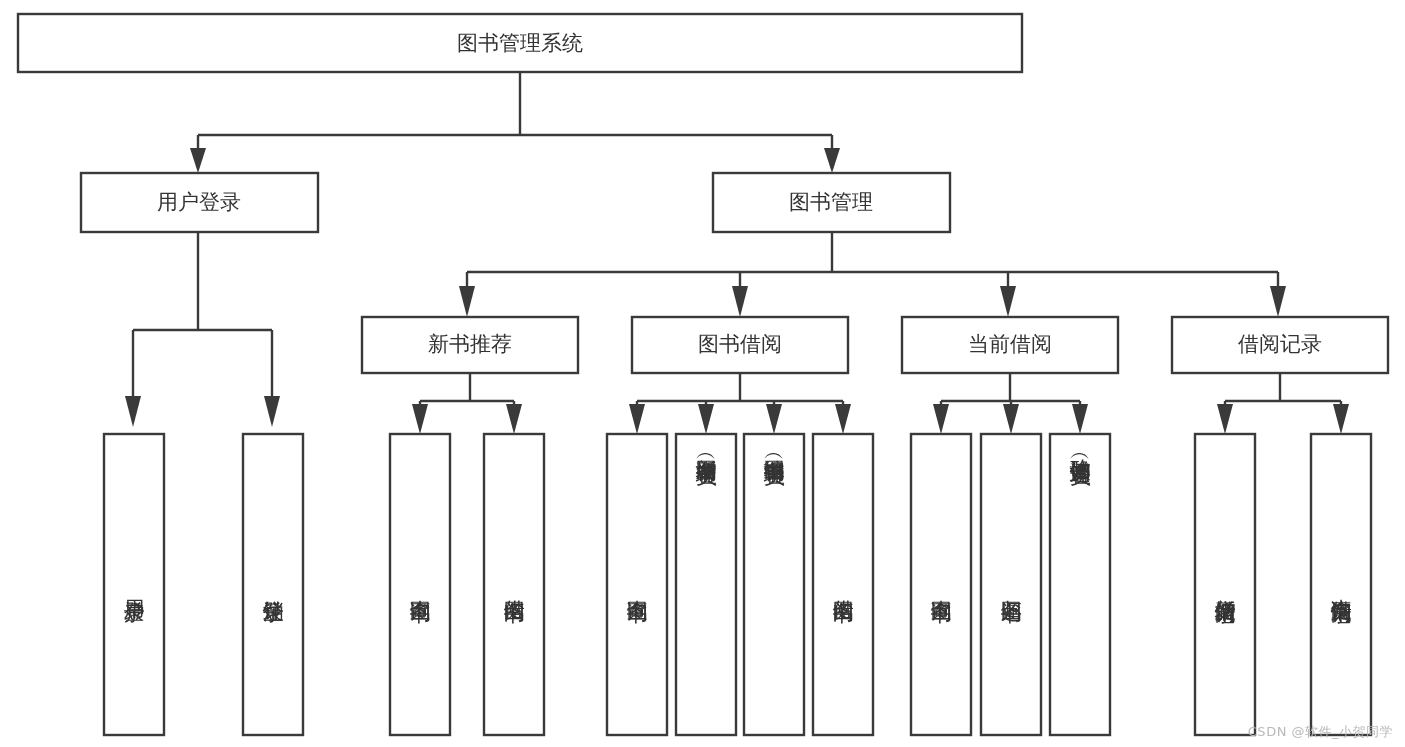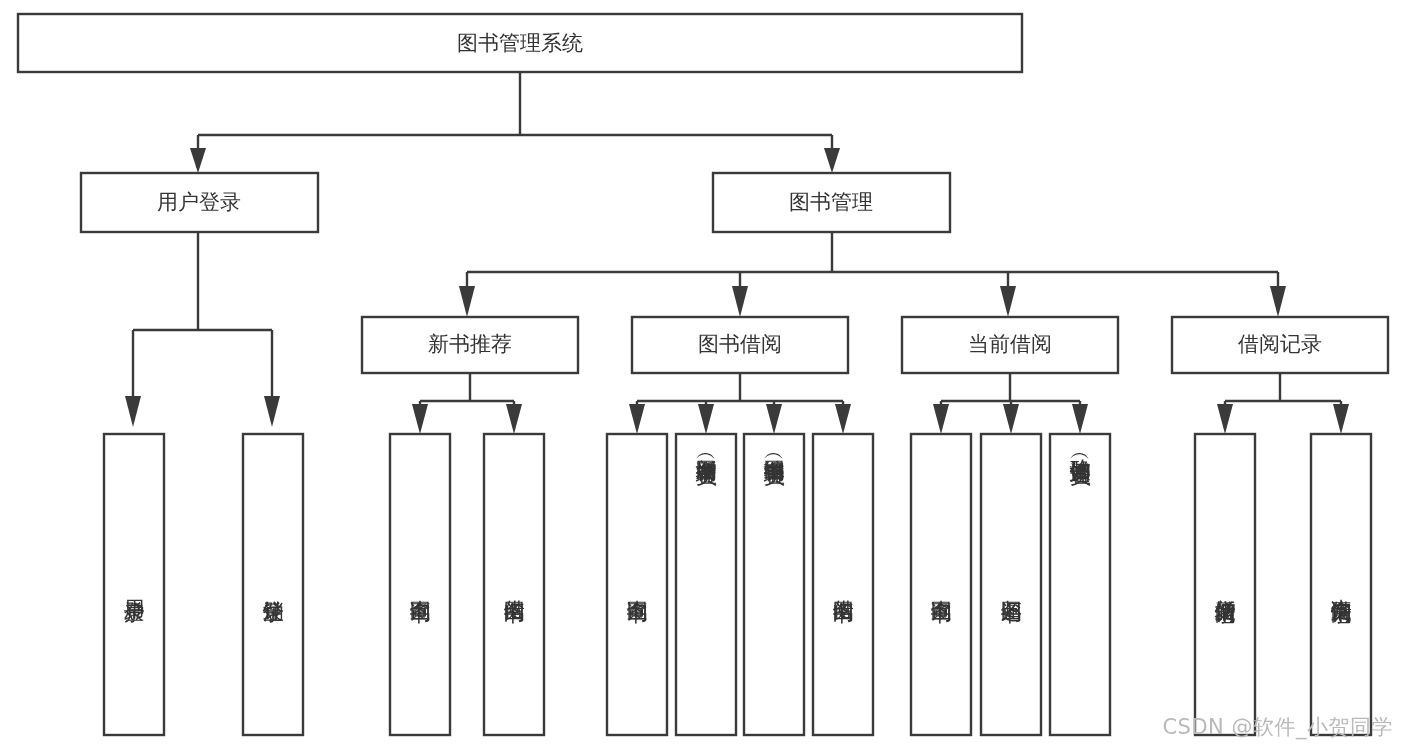--- a/index.html
+++ b/index.html
@@ -64,21 +64,21 @@
     white-space: nowrap;
     pointer-events: none;
     user-select: none;
   }
   .watermark {
     position: absolute;
     right: 12px;
     bottom: 6px;
     color: #b9b9b9;
     font-family: "DejaVu Sans", "Liberation Sans", sans-serif;
-    font-size: 21px;
+    font-size: 13px;
     letter-spacing: 0.5px;
     white-space: nowrap;
     user-select: none;
   }
 </style>
 </head>
 <body>
 
 <div id="diagram-root">
 

